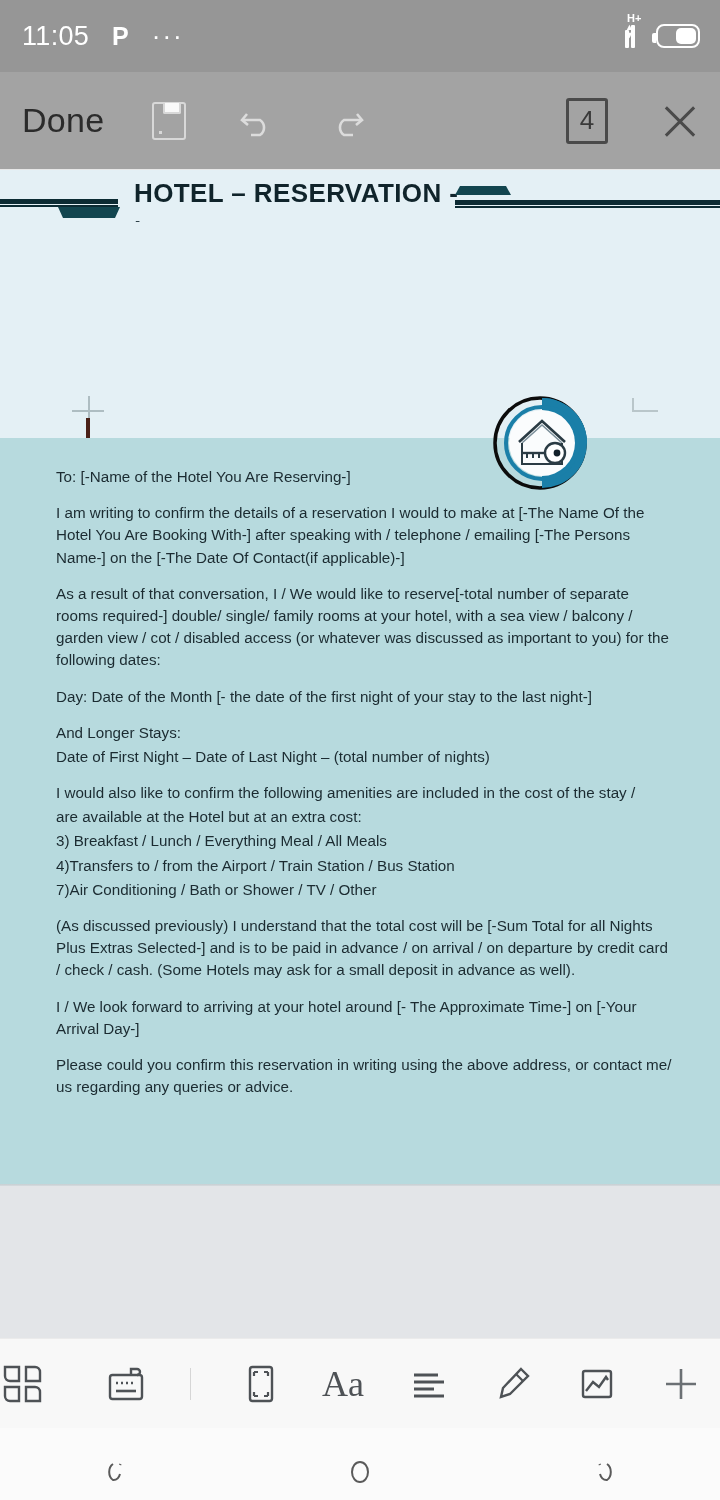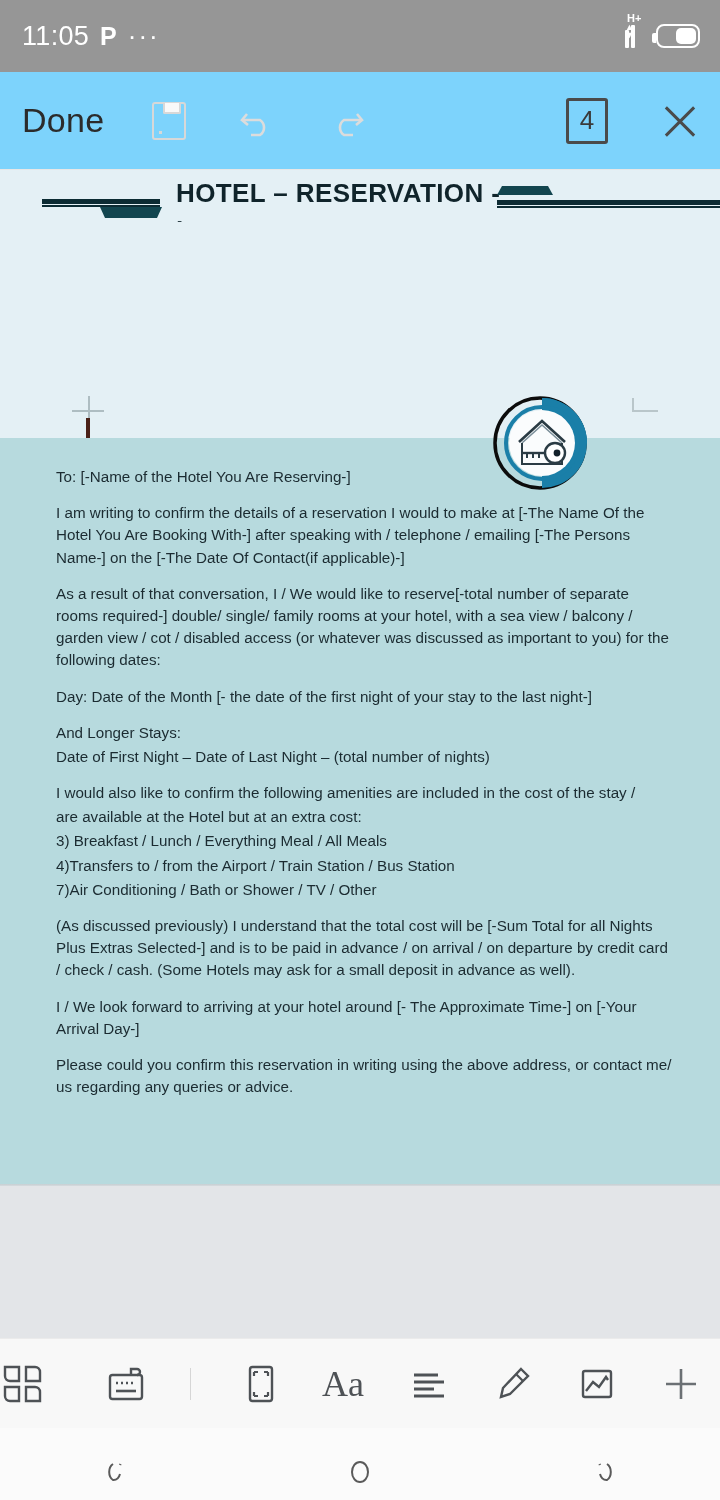--- a/index.html
+++ b/index.html
@@ -10,21 +10,21 @@
     overflow:hidden;
     position:relative;
   }
 
   
   .statusbar{
     height:72px; background:#969696; color:#ffffff;
     display:flex; align-items:center; padding:0 22px;
     position:relative;
   }
-  .sb-left{display:flex; align-items:center; gap:11px;}
+  .sb-left{display:flex; align-items:center; gap:23px;}
   .sb-time{font-size:27px; letter-spacing:0.3px;}
   .sb-p{font-size:25px; font-weight:bold;}
   .sb-dots{font-size:26px; letter-spacing:2px; line-height:0.4;}
   .sb-right{position:absolute; right:20px; top:0; height:100%;
     display:flex; align-items:center; gap:9px;}
   .sig{display:flex; align-items:flex-end; gap:2px; height:24px; position:relative;}
   .sig i{display:block; width:4px; background:#fff; border-radius:1px;}
   .sig i:nth-child(1){height:8px;}
   .sig i:nth-child(2){height:13px;}
   .sig i:nth-child(3){height:18px;}
@@ -33,21 +33,21 @@
   .arrows{position:absolute; top:-1px; left:0; font-size:9px; color:#fff; line-height:8px;}
   .batt{width:44px; height:24px; border:2px solid #fff; border-radius:8px;
     position:relative; display:flex; align-items:center;}
   .batt::before{content:""; position:absolute; left:-6px; top:7px; width:4px;height:10px;
     background:#fff; border-radius:2px 0 0 2px;}
   .batt i{display:block; height:16px; width:20px; background:#fff; border-radius:5px;
     margin-left:18px;}
 
   
   .apptoolbar{
-    height:98px; background:#7dd3fc; display:flex; align-items:center;
+    height:98px; background:#a3a3a3; display:flex; align-items:center;
     padding:0 22px; border-bottom:1px solid #e7e7e7; position:relative;
   }
   .done-btn{font-size:34px; color:#2b2b2b; letter-spacing:0.3px;}
   .tb-icons{display:flex; align-items:center; gap:52px; margin-left:48px;}
   .floppy{width:34px;height:38px;border:2.5px solid #d8d8d8;border-radius:3px;position:relative;}
   .floppy::before{content:"";position:absolute;left:9px;top:-1px;width:14px;height:9px;
     border:2.5px solid #d8d8d8;border-top:none;border-radius:0 0 2px 2px;background:#f9f9f9;}
   .floppy::after{content:"";position:absolute;left:5px;bottom:4px;width:3px;height:3px;background:#d8d8d8;}
   .undo,.redo{width:38px;height:34px;}
   .tb-right{position:absolute;right:20px;top:0;height:100%;display:flex;align-items:center;gap:52px;}
@@ -55,21 +55,21 @@
     display:flex;align-items:center;justify-content:center;font-size:26px;color:#3a3a3a;}
   .closex{width:40px;height:40px;position:relative;}
   .closex::before,.closex::after{content:"";position:absolute;left:0;top:19px;width:40px;height:3px;
     background:#4a4a4a;}
   .closex::before{transform:rotate(45deg);}
   .closex::after{transform:rotate(-45deg);}
 
   
   .docwrap{position:relative; width:720px; height:1016px; background:#e4f0f5; overflow:hidden;}
 
-  .doc-header{position:relative; height:105px;margin-left:42px;}
+  .doc-header{position:relative; height:105px;}
   .hline-left{position:absolute; left:0; top:29px; width:118px; height:5px; background:#0c2b33;}
   .hline-left2{position:absolute; left:0; top:35px; width:118px; height:2px; background:#0c2b33;}
   .trap-left{position:absolute; left:58px; top:37px; width:62px; height:0;
     border-top:11px solid #12454f; border-left:5px solid transparent; border-right:5px solid transparent;}
   .doc-title{position:absolute; left:134px; top:8px; font-size:26px; font-weight:bold;
     color:#10242b; letter-spacing:0.4px; white-space:nowrap;}
   .doc-title2{position:absolute; left:134px; top:38px; font-size:26px; font-weight:bold;
     color:#10242b; letter-spacing:0.4px; height:14px; overflow:hidden; white-space:nowrap;}
   .hline-right{position:absolute; left:455px; top:30px; right:0; height:5px; background:#0c2b33;}
   .hline-right2{position:absolute; left:455px; top:36px; right:0; height:2px; background:#0c2b33;}

